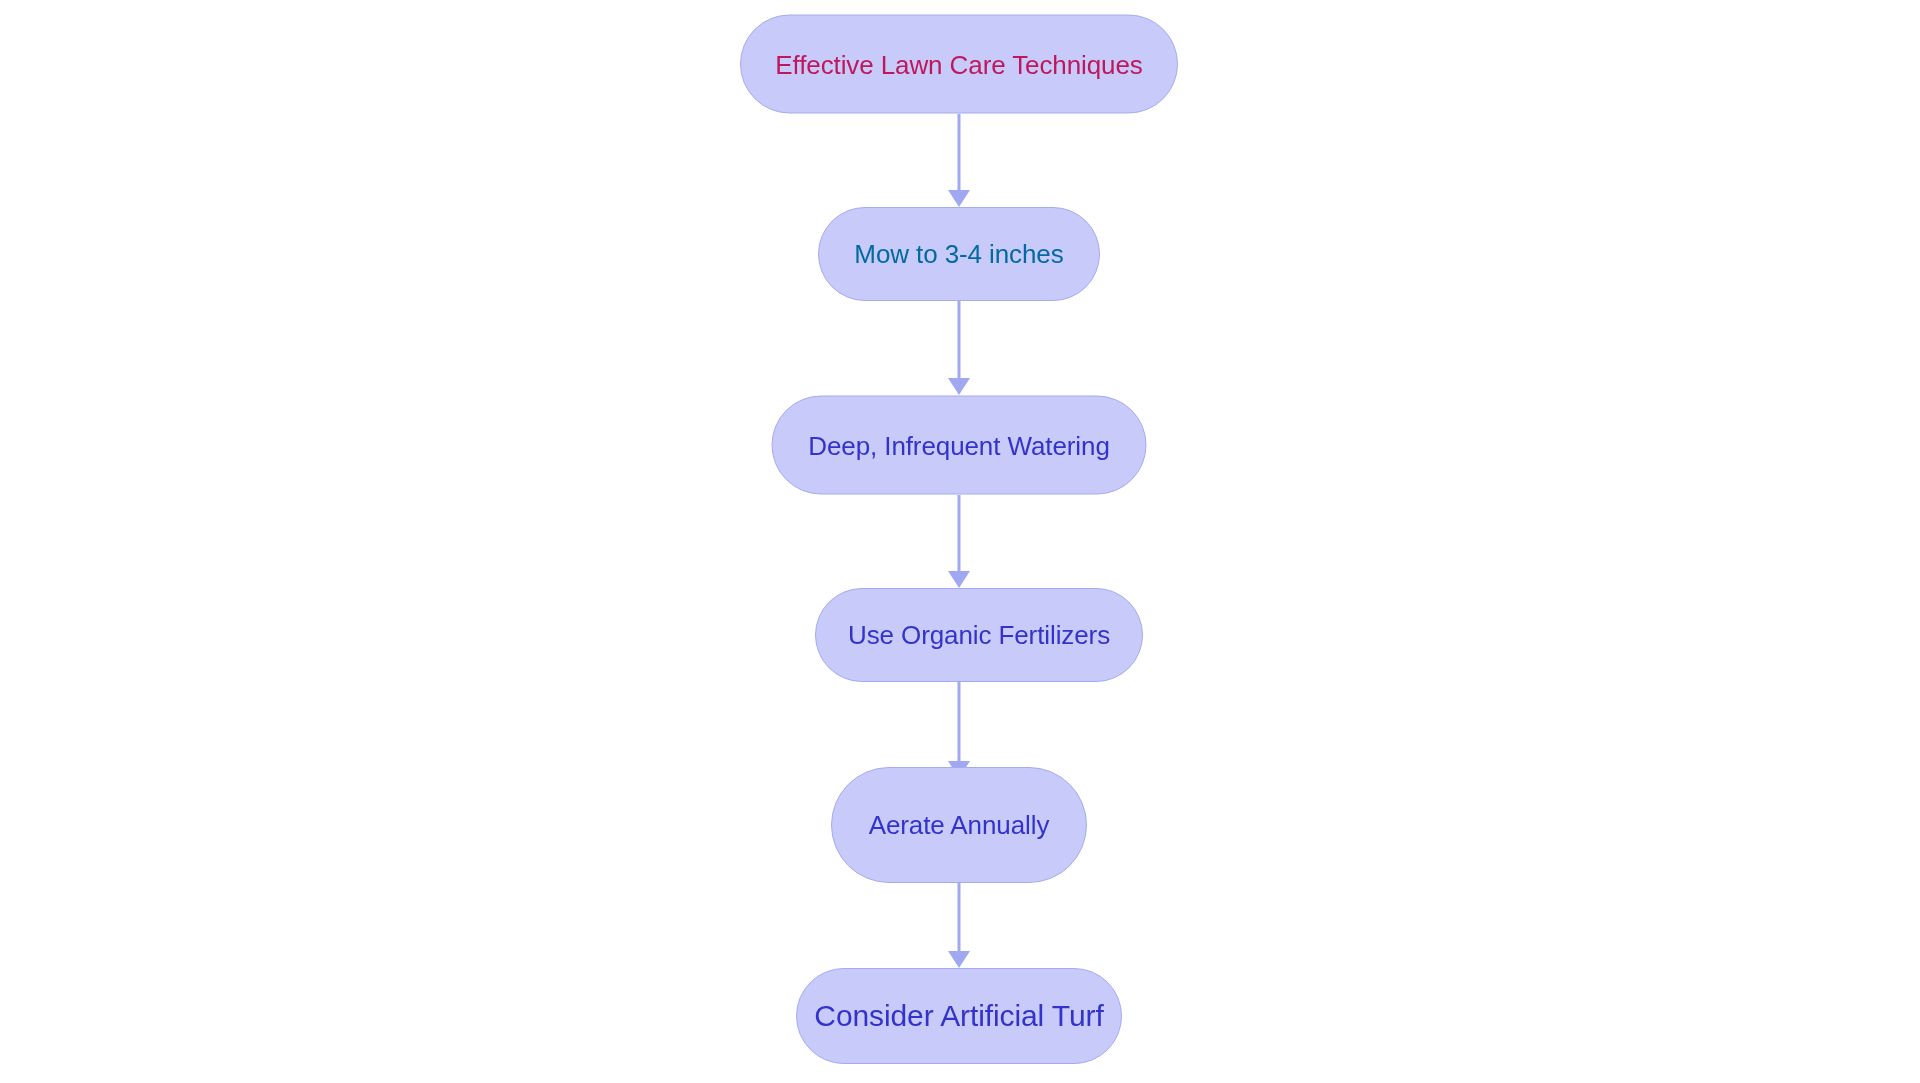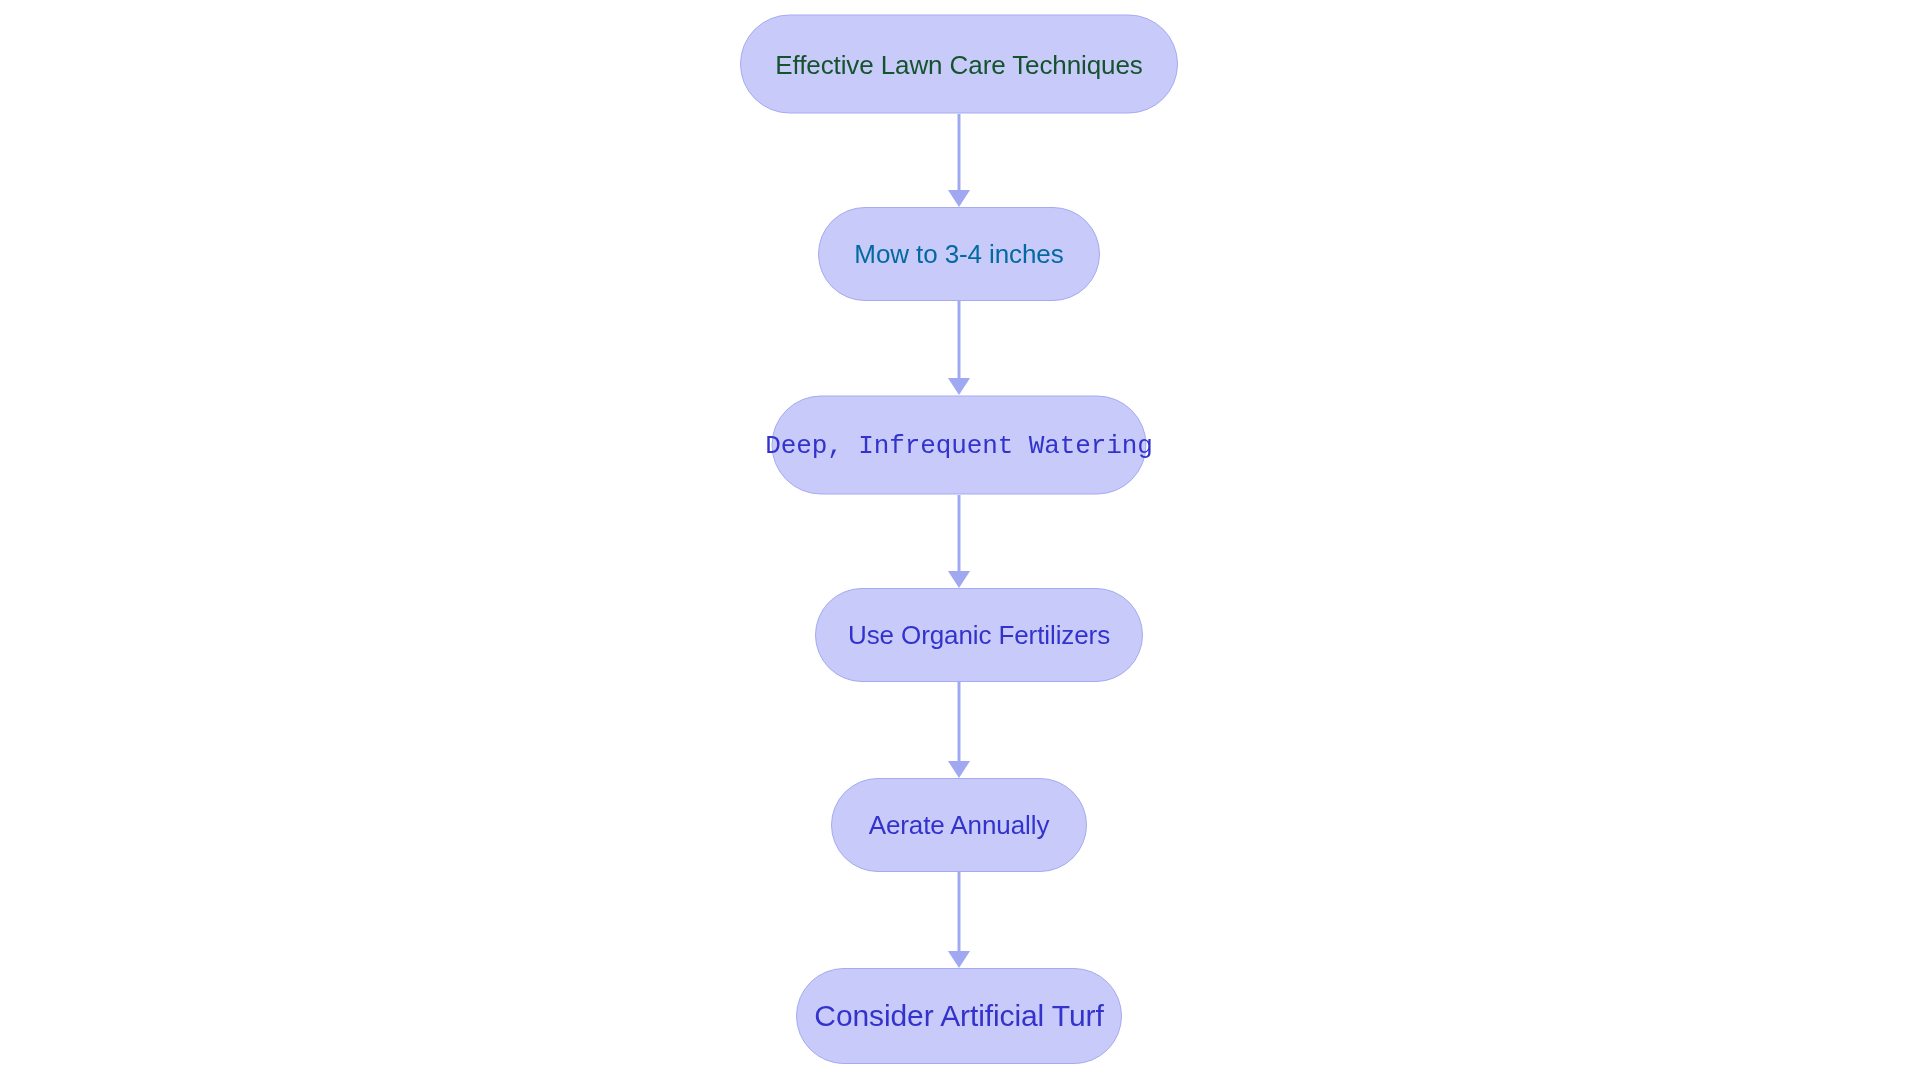--- a/index.html
+++ b/index.html
@@ -63,36 +63,36 @@
         <line x1="959" y1="495" x2="959" y2="572" stroke="#9fa8f0" stroke-width="3"></line>
         <polygon points="948,571 970,571 959,588" fill="#9fa8f0"></polygon>
         <line x1="959" y1="682" x2="959" y2="762" stroke="#9fa8f0" stroke-width="3"></line>
         <polygon points="948,761 970,761 959,778" fill="#9fa8f0"></polygon>
         <line x1="959" y1="872" x2="959" y2="952" stroke="#9fa8f0" stroke-width="3"></line>
         <polygon points="948,951 970,951 959,968" fill="#9fa8f0"></polygon>
       </g>
   </svg>
 
   <div class="flow-node" style="left: 959px; top: 64px; width: 438px; height: 99px; background: rgb(200, 203, 250); border-color: rgb(165, 171, 240);">
-    <span class="flow-node-label" style="color: #14532d; font-size: 26px;">Effective Lawn Care Techniques</span>
+    <span class="flow-node-label" style="color: #be185d; font-size: 26px;">Effective Lawn Care Techniques</span>
   </div>
 
   <div class="flow-node" style="left: 959px; top: 254px; width: 282px; height: 94px; background: rgb(200, 203, 250); border-color: rgb(165, 171, 240);">
     <span class="flow-node-label" style="color: #0369a1; font-size: 26px;">Mow to 3-4 inches</span>
   </div>
 
   <div class="flow-node" style="left: 959px; top: 445px; width: 375px; height: 99px; background: rgb(200, 203, 250); border-color: rgb(165, 171, 240);">
-    <span class="flow-node-label" style="color: rgb(51, 51, 204); font-size: 26px; font-family: Liberation Mono, monospace;">Deep, Infrequent Watering</span>
+    <span class="flow-node-label" style="color: rgb(51, 51, 204); font-size: 26px;">Deep, Infrequent Watering</span>
   </div>
 
   <div class="flow-node" style="left: 979px; top: 635px; width: 328px; height: 94px; background: rgb(200, 203, 250); border-color: rgb(165, 171, 240);">
     <span class="flow-node-label" style="color: rgb(51, 51, 204); font-size: 26px;">Use Organic Fertilizers</span>
   </div>
 
-  <div class="flow-node" style="left: 959px; top: 825px; width: 256px; height: 94px; background: rgb(200, 203, 250); border-color: rgb(165, 171, 240);">
+  <div class="flow-node" style="left: 959px; top: 825px; width: 256px; height: 116px; background: rgb(200, 203, 250); border-color: rgb(165, 171, 240);">
     <span class="flow-node-label" style="color: rgb(51, 51, 204); font-size: 26px;">Aerate Annually</span>
   </div>
 
   <div class="flow-node" style="left: 959px; top: 1016px; width: 326px; height: 96px; background: rgb(200, 203, 250); border-color: rgb(165, 171, 240);">
     <span class="flow-node-label" style="color: rgb(51, 51, 204); font-size: 30px;">Consider Artificial Turf</span>
   </div>
 
 </div>
 
 </body></html>

